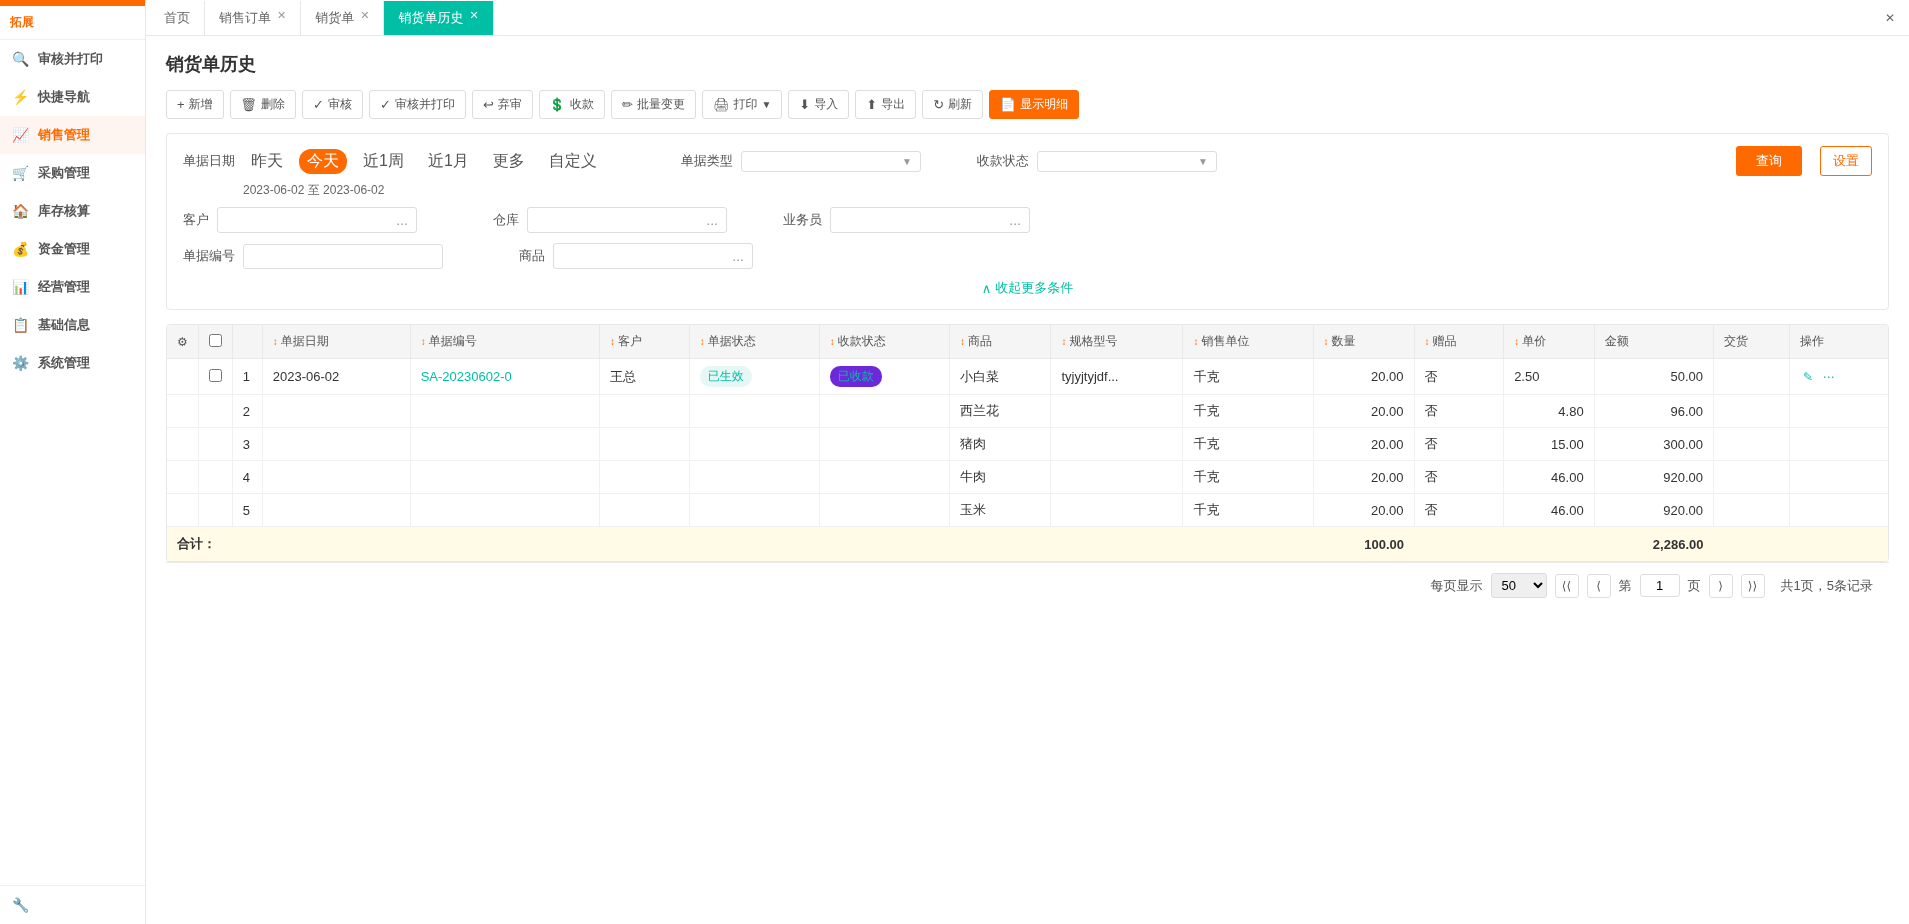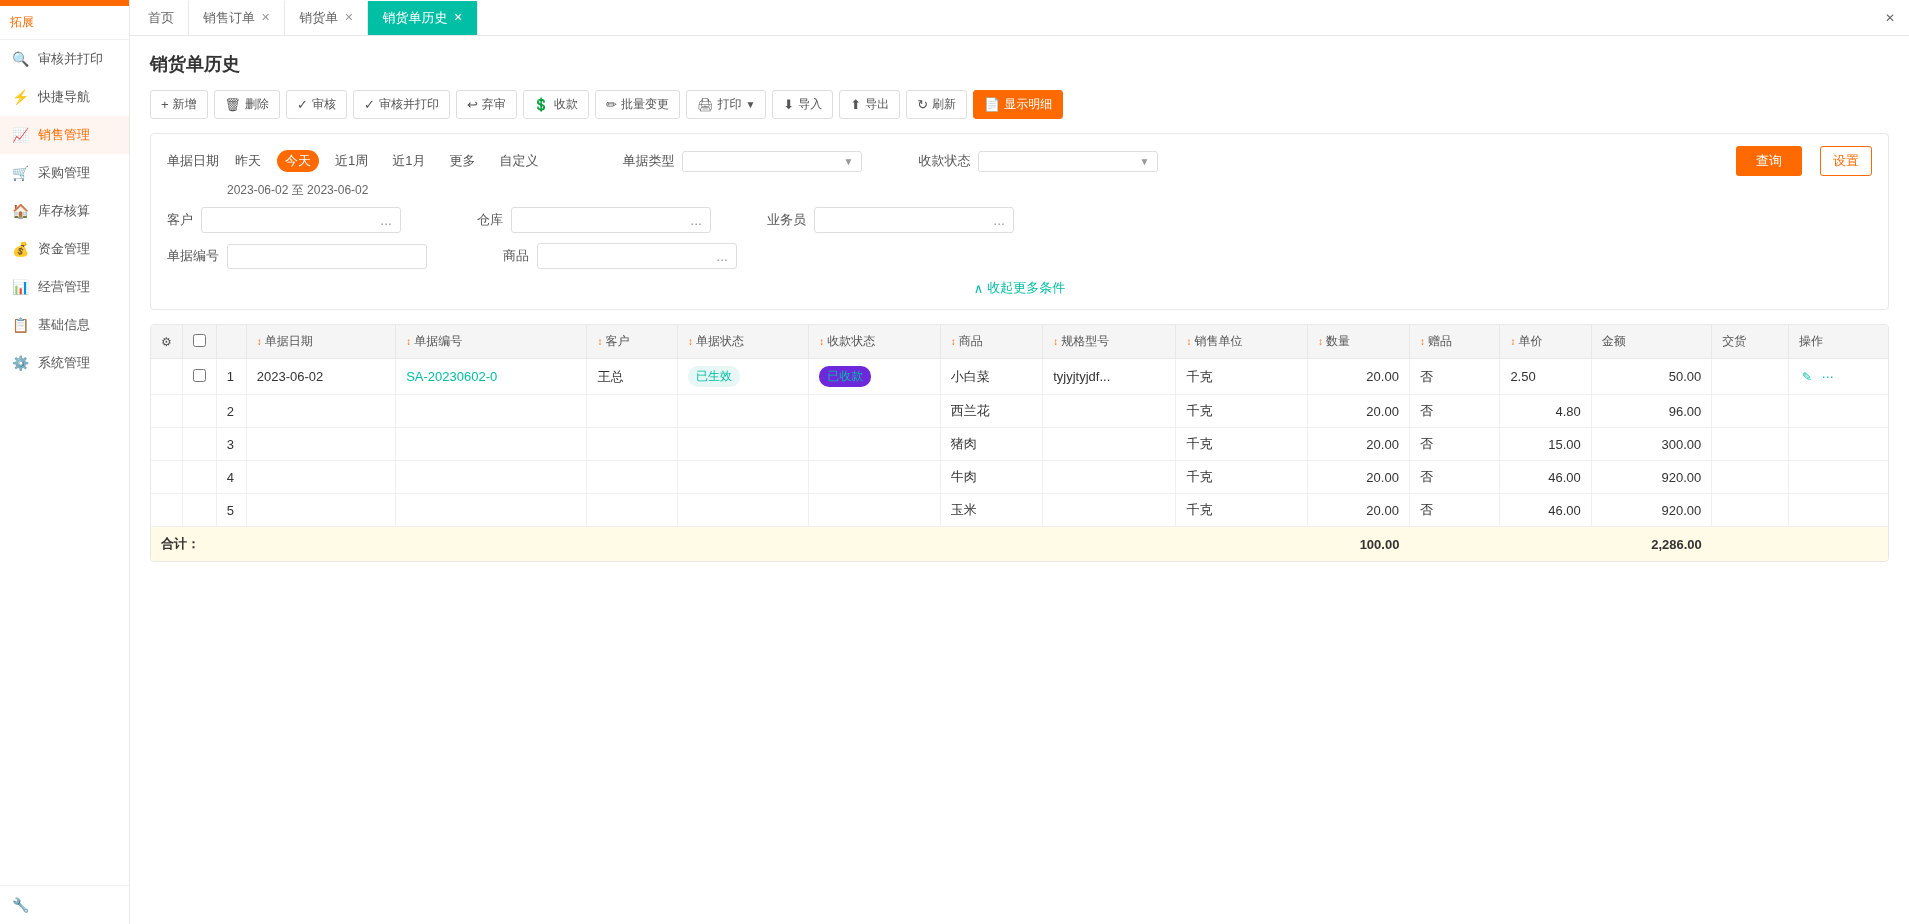--- a/index.html
+++ b/index.html
@@ -1,32 +1,32 @@
 <!DOCTYPE html>
 <html><head>
   <meta charset="utf-8">
   <style>
     * { margin: 0; padding: 0; box-sizing: border-box; }
     body { font-family: 'Microsoft YaHei', Arial, sans-serif; font-size: 13px; background: #f5f5f5; color: #333; display: flex; height: 924px; overflow: hidden; }
 
     
-    .sidebar { width: 130px; background: #fff; border-right: 1px solid #e8e8e8; display: flex; flex-direction: column; height: 100%; }
+    .sidebar { width: 146px; background: #fff; border-right: 1px solid #e8e8e8; display: flex; flex-direction: column; height: 100%; font-weight: bold; }
     .sidebar-top { background: #ff6a00; height: 6px; }
     .sidebar-logo { padding: 8px 10px; border-bottom: 1px solid #f0f0f0; font-size: 12px; color: #ff6a00; }
     .sidebar-item { display: flex; align-items: center; padding: 10px 12px; cursor: pointer; color: #555; font-size: 13px; gap: 8px; }
     .sidebar-item.active { color: #ff6a00; background: #fff5f0; }
     .sidebar-icon { width: 18px; height: 18px; display: flex; align-items: center; justify-content: center; font-size: 14px; }
     .sidebar-bottom { margin-top: auto; border-top: 1px solid #f0f0f0; }
 
     
     .main { flex: 1; display: flex; flex-direction: column; overflow: hidden; }
 
     
     .tab-bar { background: #fff; display: flex; align-items: center; border-bottom: 1px solid #e8e8e8; min-height: 36px; padding: 0 4px; }
-    .tab { padding: 8px 14px; font-size: 13px; cursor: pointer; color: #666; border-right: 1px solid #e8e8e8; display: flex; align-items: center; gap: 6px; white-space: nowrap; }
+    .tab { padding: 8px 14px; font-size: 13px; cursor: pointer; color: #666; border-right: 1px solid #e8e8e8; display: flex; gap: 6px; white-space: nowrap; }
     .tab.active { color: #fff; background: #00bfa5; }
     .tab .close-btn { font-size: 11px; color: #999; cursor: pointer; }
     .tab.active .close-btn { color: #fff; }
     .tab-spacer { flex: 1; }
     .tab-close-all { padding: 4px 10px; font-size: 12px; color: #666; cursor: pointer; }
 
     
     .content { flex: 1; overflow: auto; background: #f7f7f7; padding: 0; }
     .page-container { background: #fff; margin: 0; padding: 16px 20px; min-height: 100%; }
 
@@ -39,21 +39,21 @@
     .toolbar-btn.primary { background: #ff6a00; color: #fff; border-color: #ff6a00; }
     .toolbar-btn .icon { font-size: 13px; }
 
     
     .filter-area { border: 1px solid #e8e8e8; border-radius: 4px; padding: 12px 16px; margin-bottom: 14px; background: #fff; }
     .filter-row { display: flex; align-items: center; gap: 16px; margin-bottom: 10px; flex-wrap: wrap; }
     .filter-row:last-child { margin-bottom: 0; }
     .filter-item { display: flex; align-items: center; gap: 8px; }
     .filter-label { font-size: 13px; color: #555; white-space: nowrap; }
     .filter-input { border: 1px solid #ddd; border-radius: 3px; padding: 4px 8px; font-size: 13px; color: #333; width: 160px; outline: none; }
-    .date-chip { padding: 2px 8px; border-radius: 12px; font-size: 13px; cursor: pointer; color: #555; }
+    .date-chip { padding: 2px 8px; border-radius: 12px; font-size: 16px; cursor: pointer; color: #555; }
     .date-chip.active { background: #ff6a00; color: #fff; border-radius: 12px; padding: 2px 8px; }
     .filter-dots { color: #999; cursor: pointer; font-size: 14px; }
     .filter-toggle { display: flex; align-items: center; gap: 4px; color: #00bfa5; cursor: pointer; font-size: 13px; justify-content: center; margin-top: 4px; }
     .query-btn { background: #ff6a00; color: #fff; border: none; border-radius: 3px; padding: 6px 20px; font-size: 13px; cursor: pointer; }
     .set-btn { background: #fff; color: #ff6a00; border: 1px solid #ff6a00; border-radius: 3px; padding: 4px 12px; font-size: 13px; cursor: pointer; margin-left: 4px; }
 
     
     .table-wrapper { border: 1px solid #e8e8e8; border-radius: 4px; overflow: hidden; }
     table { width: 100%; border-collapse: collapse; font-size: 13px; }
     thead tr { background: #f5f5f5; }
@@ -512,16 +512,32 @@
               <td></td>
               <td></td>
               <td style="text-align:right;">2,286.00</td>
               <td></td>
               <td></td>
             </tr>
           </tfoot>
         </table>
       </div>
 
+      <div class="table-footer">
+        <span>每页显示</span>
+        <select class="page-size-select">
+          <option>50</option>
+          <option>100</option>
+          <option>200</option>
+        </select>
+        <button class="page-btn">⟨⟨</button>
+        <button class="page-btn">⟨</button>
+        <span style="font-size:13px;color:#555;">第</span>
+        <input class="page-input" type="text" value="1" style="">
+        <span style="font-size:13px;color:#555;">页</span>
+        <button class="page-btn">⟩</button>
+        <button class="page-btn">⟩⟩</button>
+        <span style="font-size:13px;color:#555;margin-left:8px;">共1页，5条记录</span>
+      </div>
 
     </div>
   </div>
 </div>
 
 </body></html>

